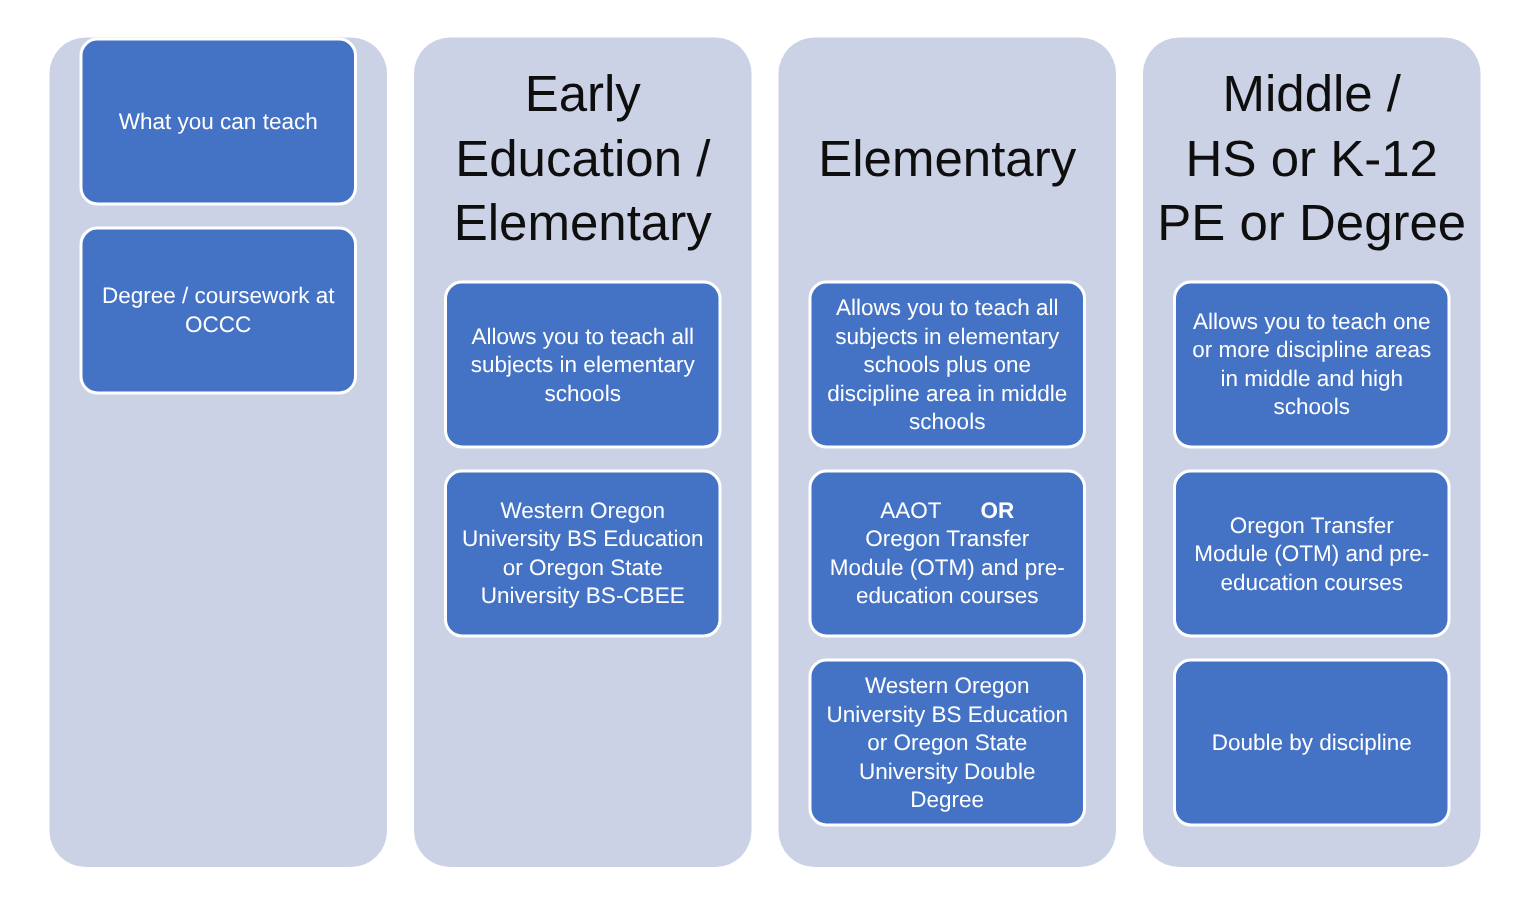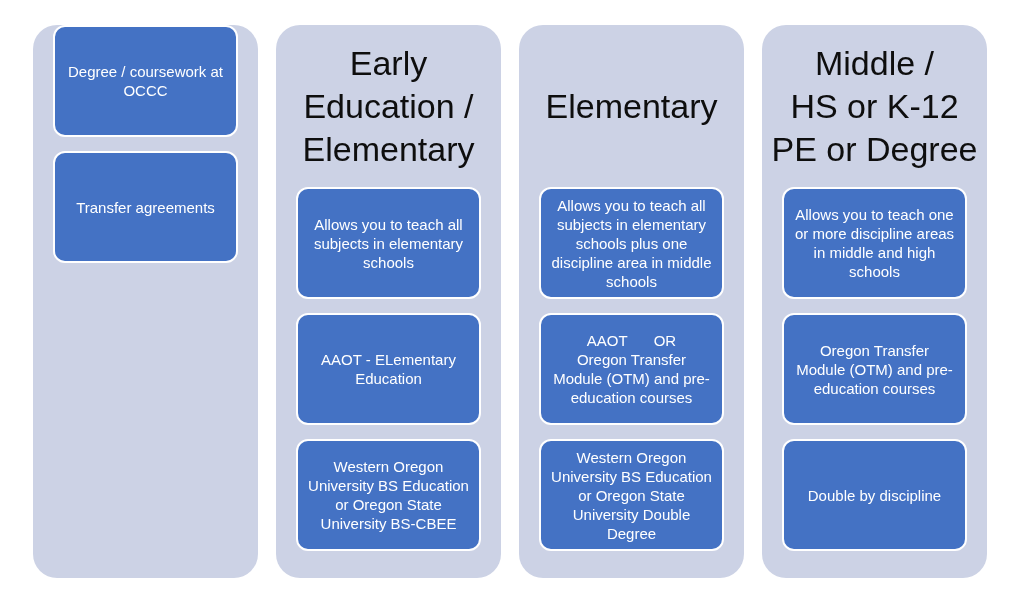--- a/index.html
+++ b/index.html
@@ -49,48 +49,45 @@
     border-radius:12px;
     color:var(--cell-text);
     font-size:15px;line-height:19px;
     text-align:center;
     display:flex;align-items:center;justify-content:center;
     padding:4px 10px;
     flex:0 0 auto;
   }
   .cell-text{width:100%;}
   .or-gap{display:inline-block;width:26px;}
-  .bold{font-weight:normal;}
+  .bold{font-weight:bold;}
 </style>
 </head>
 <body>
 
 <div class="canvas">
   <div class="cols">
 
     <section class="col">
       <div class="cell">
-        <div class="cell-text">Degree / coursework at OCCC</div>
+        <div class="cell-text">What you can teach</div>
       </div>
       <div class="cell">
-        <div class="cell-text">Transfer agreements</div>
+        <div class="cell-text">Degree / coursework at OCCC</div>
       </div>
     </section>
 
     <section class="col">
       <header class="col-header">
         <div class="hline">Early</div>
         <div class="hline">Education /</div>
         <div class="hline">Elementary</div>
       </header>
       <div class="cell">
         <div class="cell-text">Allows you to teach all subjects in elementary schools</div>
-      </div>
-      <div class="cell">
-        <div class="cell-text">AAOT - ELementary Education</div>
       </div>
       <div class="cell">
         <div class="cell-text">Western Oregon University BS Education or Oregon State University BS-CBEE</div>
       </div>
     </section>
 
     <section class="col">
       <header class="col-header">
         <div class="hline">Elementary</div>
       </header>

